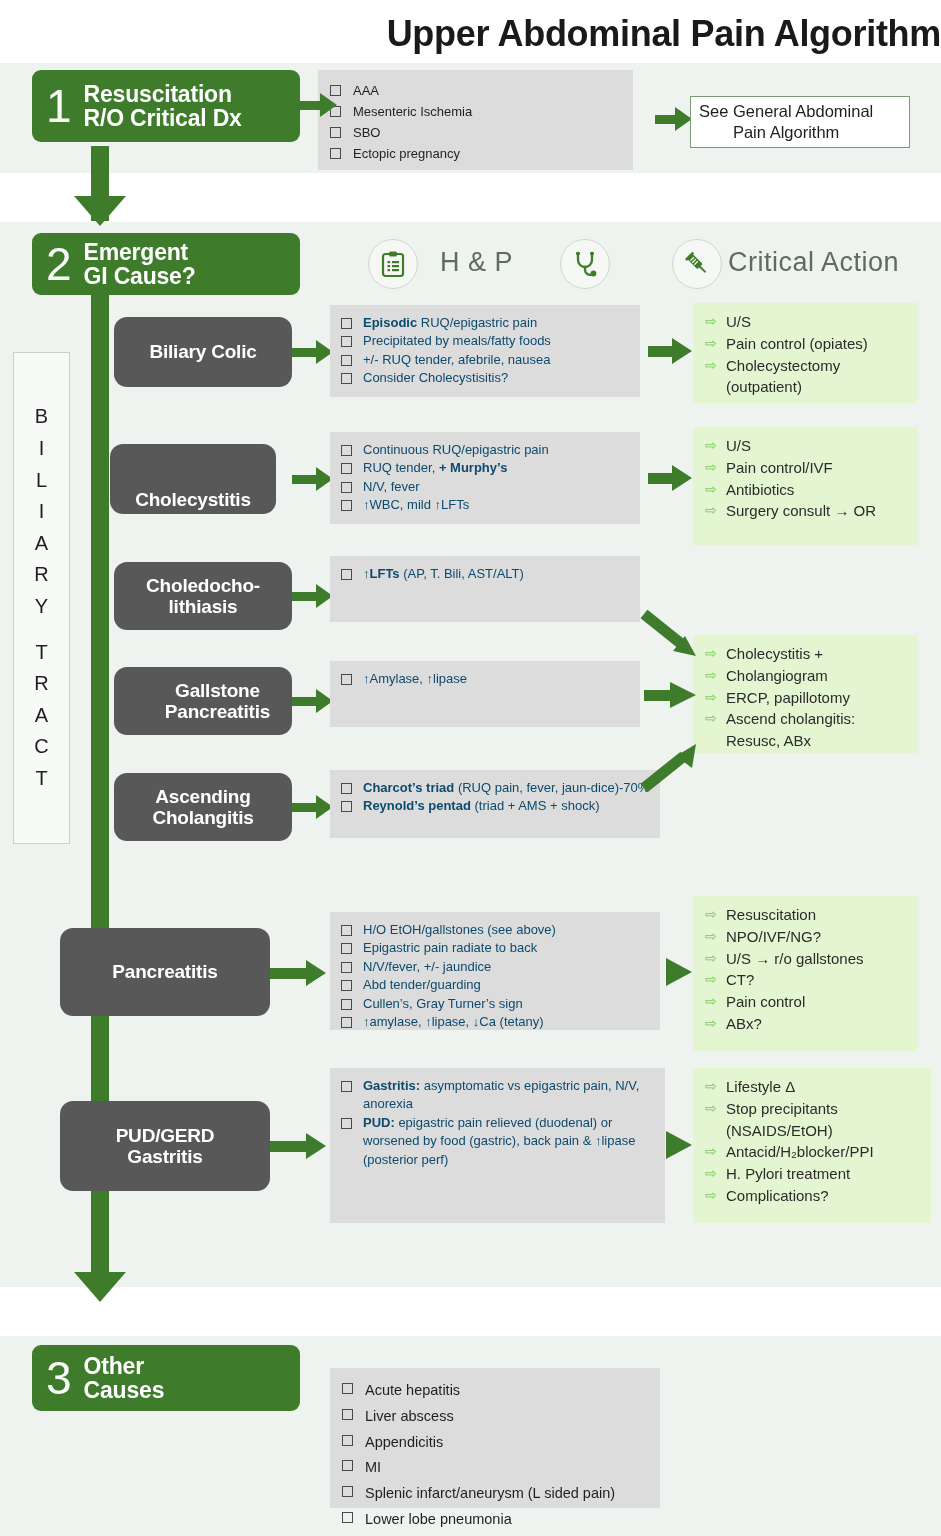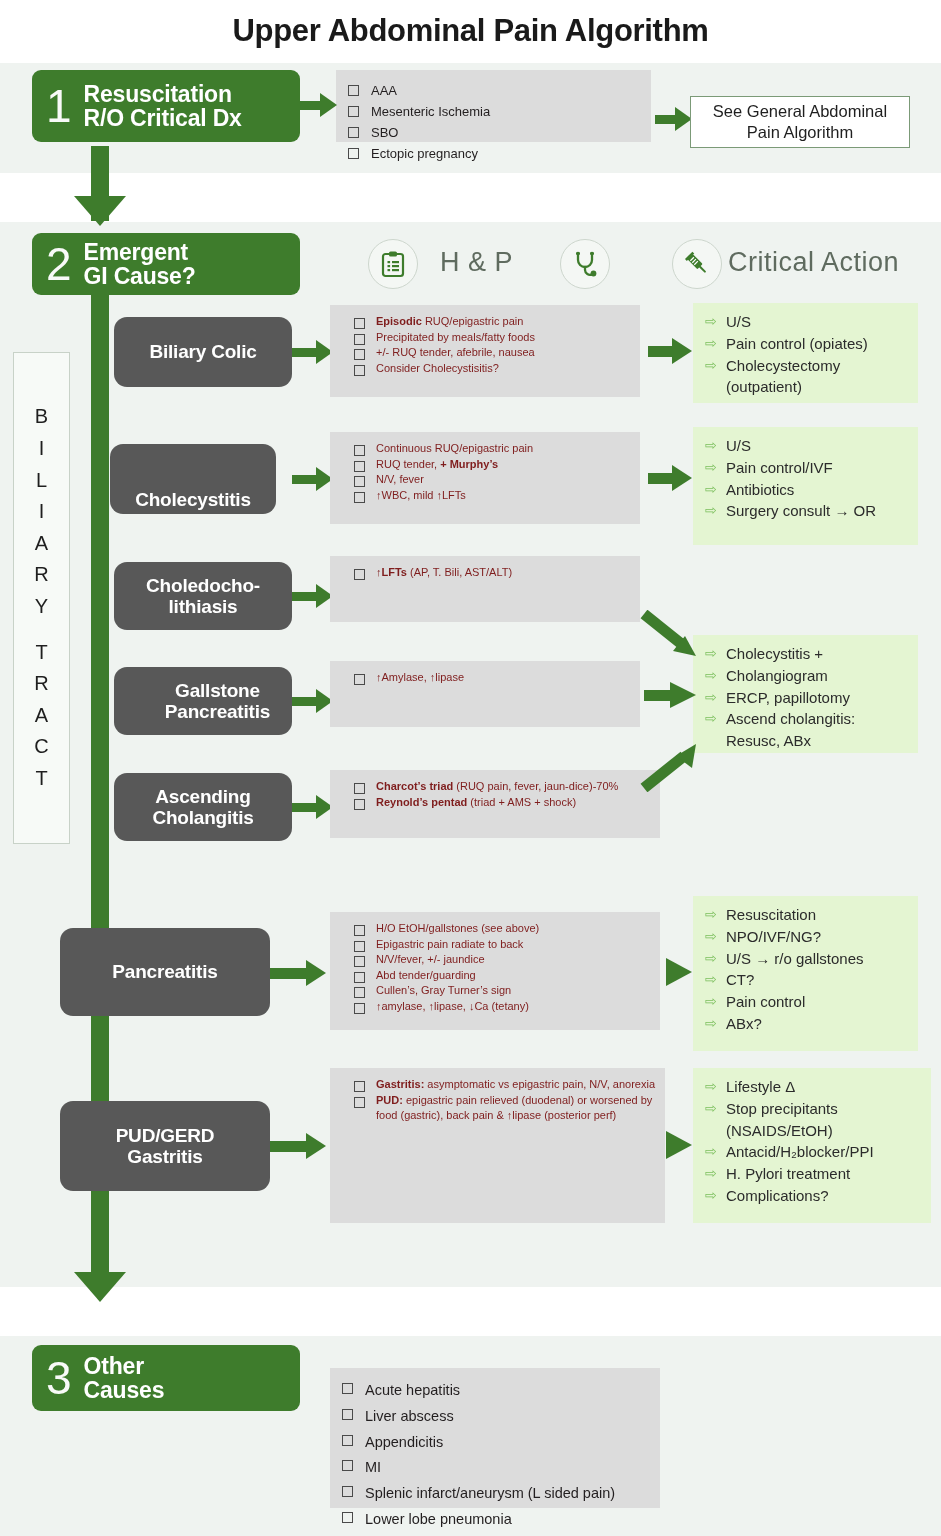--- a/index.html
+++ b/index.html
@@ -7,22 +7,22 @@
     width:941px;height:1536px;
     background:#ffffff;
     font-family:"Liberation Sans", sans-serif;
     position:relative;
     overflow:hidden;
     color:#231f20;
   }
   
   .page-title{
     position:absolute;left:0;top:13px;width:941px;
-    text-align:center;
-    font-size:31px;font-weight:bold;letter-spacing:-0.3px;
+    text-align:right;
+    font-size:36px;font-weight:bold;letter-spacing:-0.3px;
     color:#1a1a1a;
   }
 
   
   .band{position:absolute;left:0;width:941px;background:#eff3f0;}
   #band1{top:63px;height:110px;}
   #band2{top:222px;height:1065px;}
   #band3{top:1336px;height:200px;}
 
   
@@ -76,23 +76,23 @@
     letter-spacing:-.2px;
     box-sizing:border-box;
     padding:4px 8px;
   }
 
   
   .hp{
     position:absolute;
     background:#dcdcdc;
     box-sizing:border-box;
-    padding:9px 10px 9px 24px;
-    font-size:11px;line-height:1.42;
-    color:#7f1d1d;
+    padding:9px 10px 9px 11px;
+    font-size:13px;line-height:1.42;
+    color:#0c4a6e;
   }
   .hp .row{display:flex;align-items:flex-start;}
   .hp .cb{
     flex:0 0 auto;
     width:9px;height:9px;
     border:1.4px solid #4a4a4a;
     margin:4px 11px 0 0;
   }
   .hp .txt{flex:1 1 auto;}
   .hp b{font-weight:bold;}
@@ -124,21 +124,21 @@
   .list .cb{
     flex:0 0 auto;width:9px;height:9px;
     border:1.4px solid #4a4a4a;margin:5px 12px 0 0;
   }
 
   
   .whitebox{
     position:absolute;
     background:#ffffff;border:1.6px solid #7b9a77;
     box-sizing:border-box;
-    display:flex;align-items:center;justify-content:center;
+    display:flex;align-items:center;
     text-align:center;
     font-size:16.5px;line-height:1.3;color:#1f1f1f;
     padding:4px 8px;
   }
 
   
   .vert{
     position:absolute;left:13px;top:352px;width:57px;height:492px;
     background:#f7faf7;border:1.4px solid #c8d2c8;
     box-sizing:border-box;
@@ -191,21 +191,21 @@
 <div class="spine-head" id="spine-head-b"></div>
 
 <div class="sec-head" id="sec1">
   <div class="sec-num">1</div>
   <div class="sec-title">
     <div>Resuscitation</div>
     <div>R/O Critical Dx</div>
   </div>
 </div>
 
-<div class="list" style="left:336px;top:70px;width:315px;height:72px;">
+<div class="list" style="left:318px;top:70px;width:315px;height:100px;">
   <div class="row">
       <span class="cb"></span>
       <span>AAA</span>
     </div>
   <div class="row">
       <span class="cb"></span>
       <span>Mesenteric Ischemia</span>
     </div>
   <div class="row">
       <span class="cb"></span>

